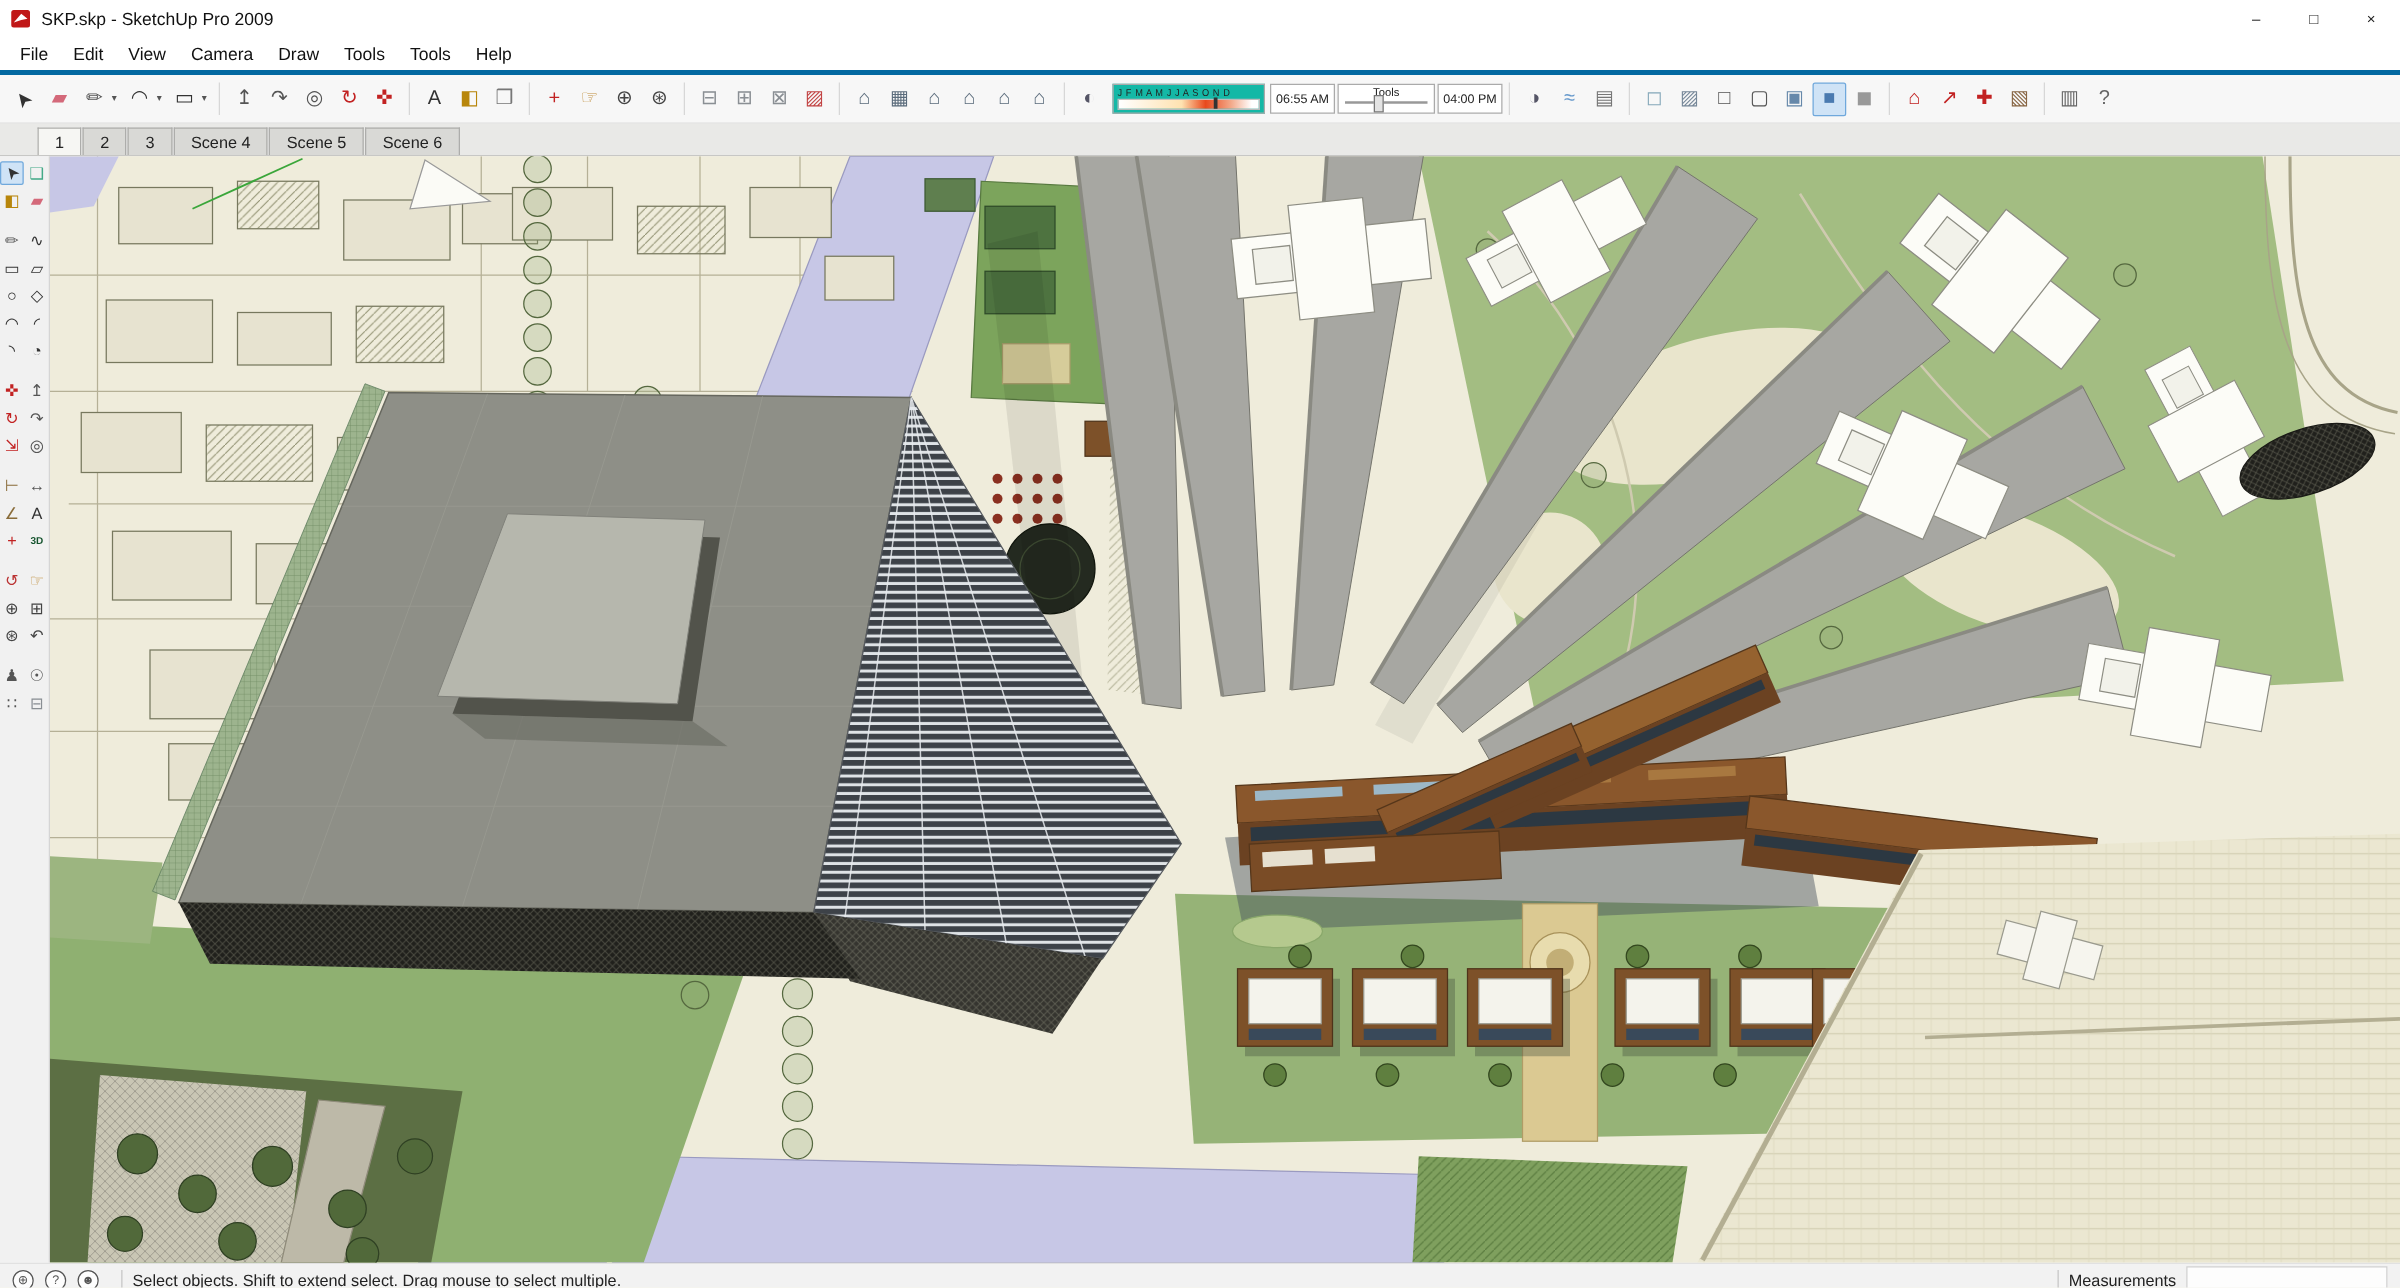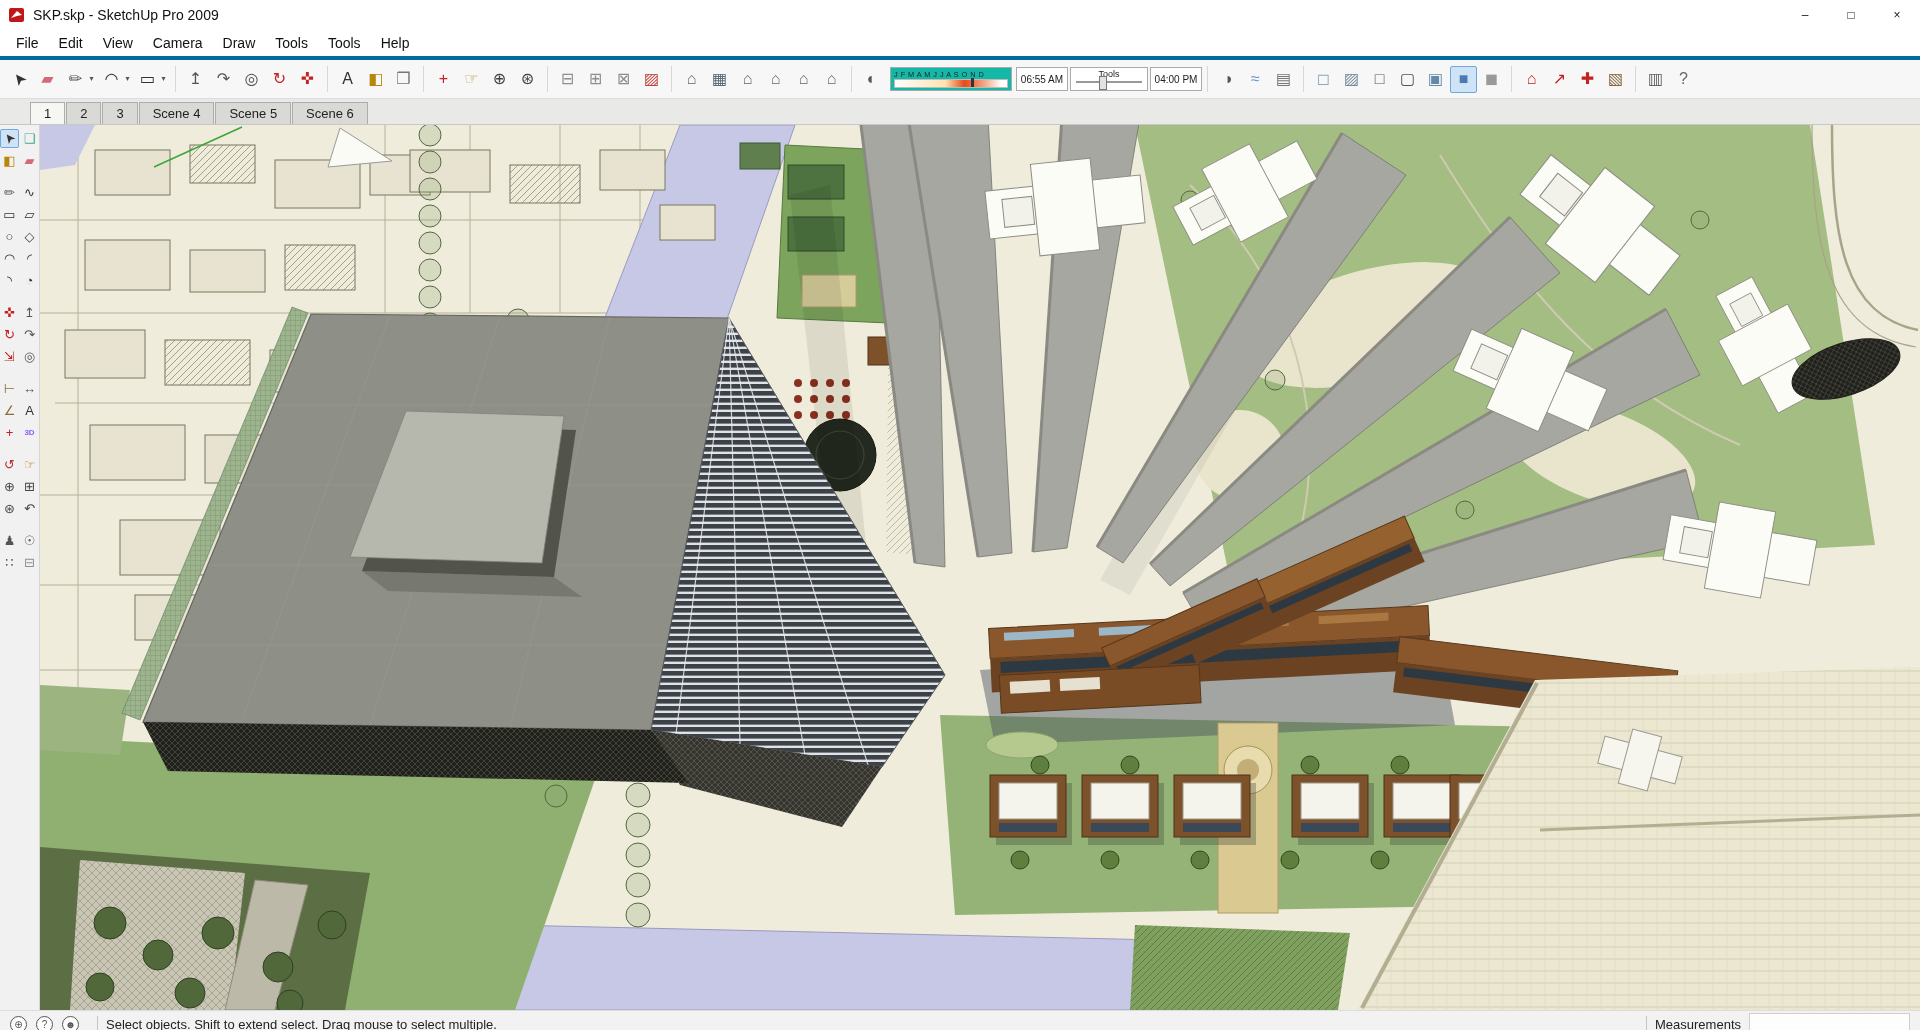--- a/index.html
+++ b/index.html
@@ -383,21 +383,21 @@
       </button>
       <button class="pal-btn" style="color: rgb(138, 109, 59);">
         <span class="glyph">∠</span>
       </button>
       <button class="pal-btn" style="color: rgb(51, 51, 51);">
         <span class="glyph">A</span>
       </button>
       <button class="pal-btn" style="color: rgb(194, 34, 34);">
         <span class="glyph">+</span>
       </button>
-      <button class="pal-btn txt" style="color: #8b5cf6;">
+      <button class="pal-btn txt" style="color: #14532d;">
         <span class="glyph">3D</span>
       </button>
       <button class="pal-btn spacer">
         <span class="glyph"></span>
       </button>
       <button class="pal-btn" style="color: rgb(187, 51, 51);">
         <span class="glyph">↺</span>
       </button>
       <button class="pal-btn" style="color: rgb(192, 144, 64);">
         <span class="glyph">☞</span>

